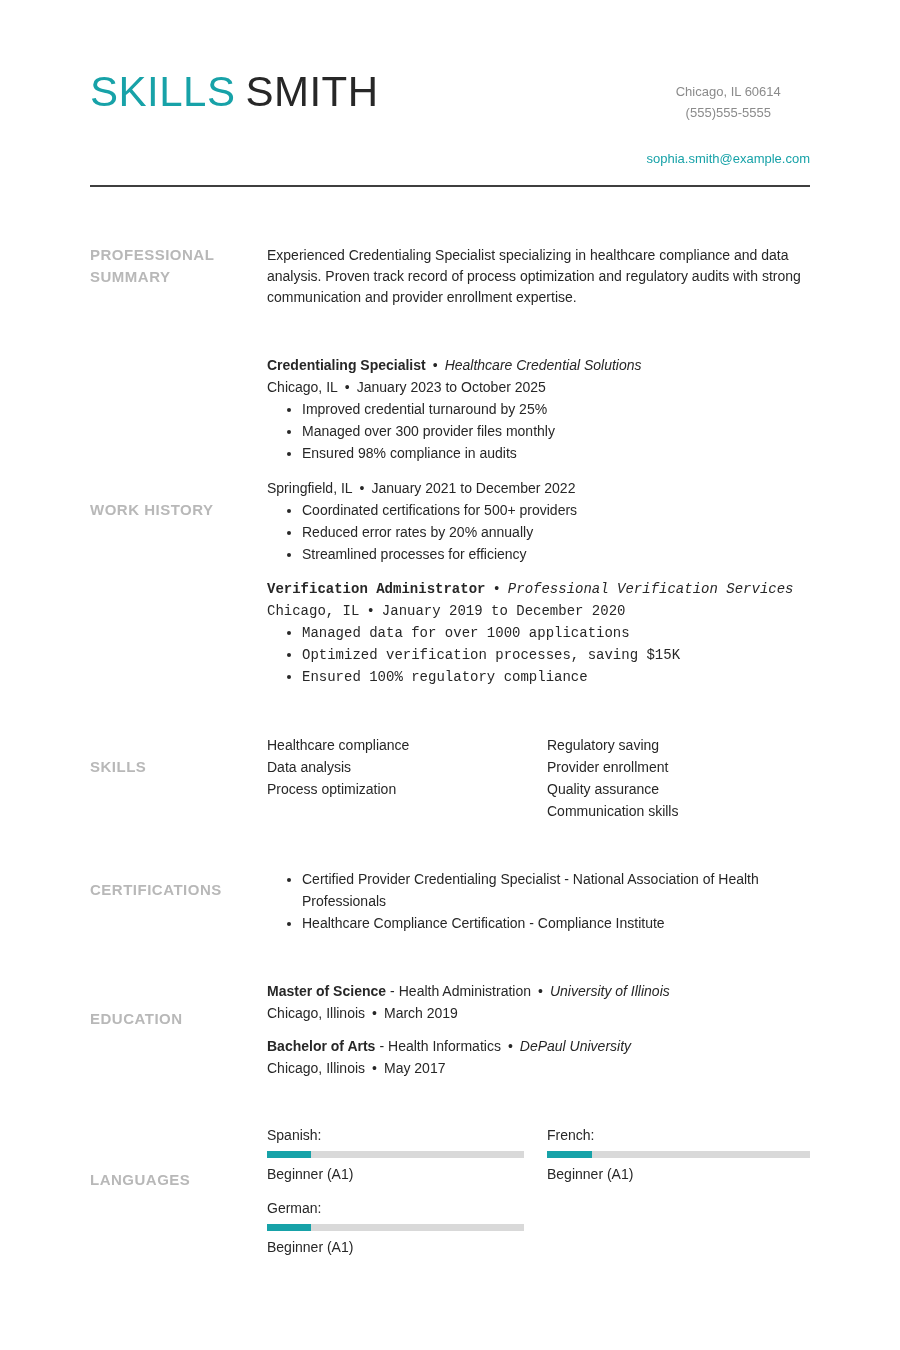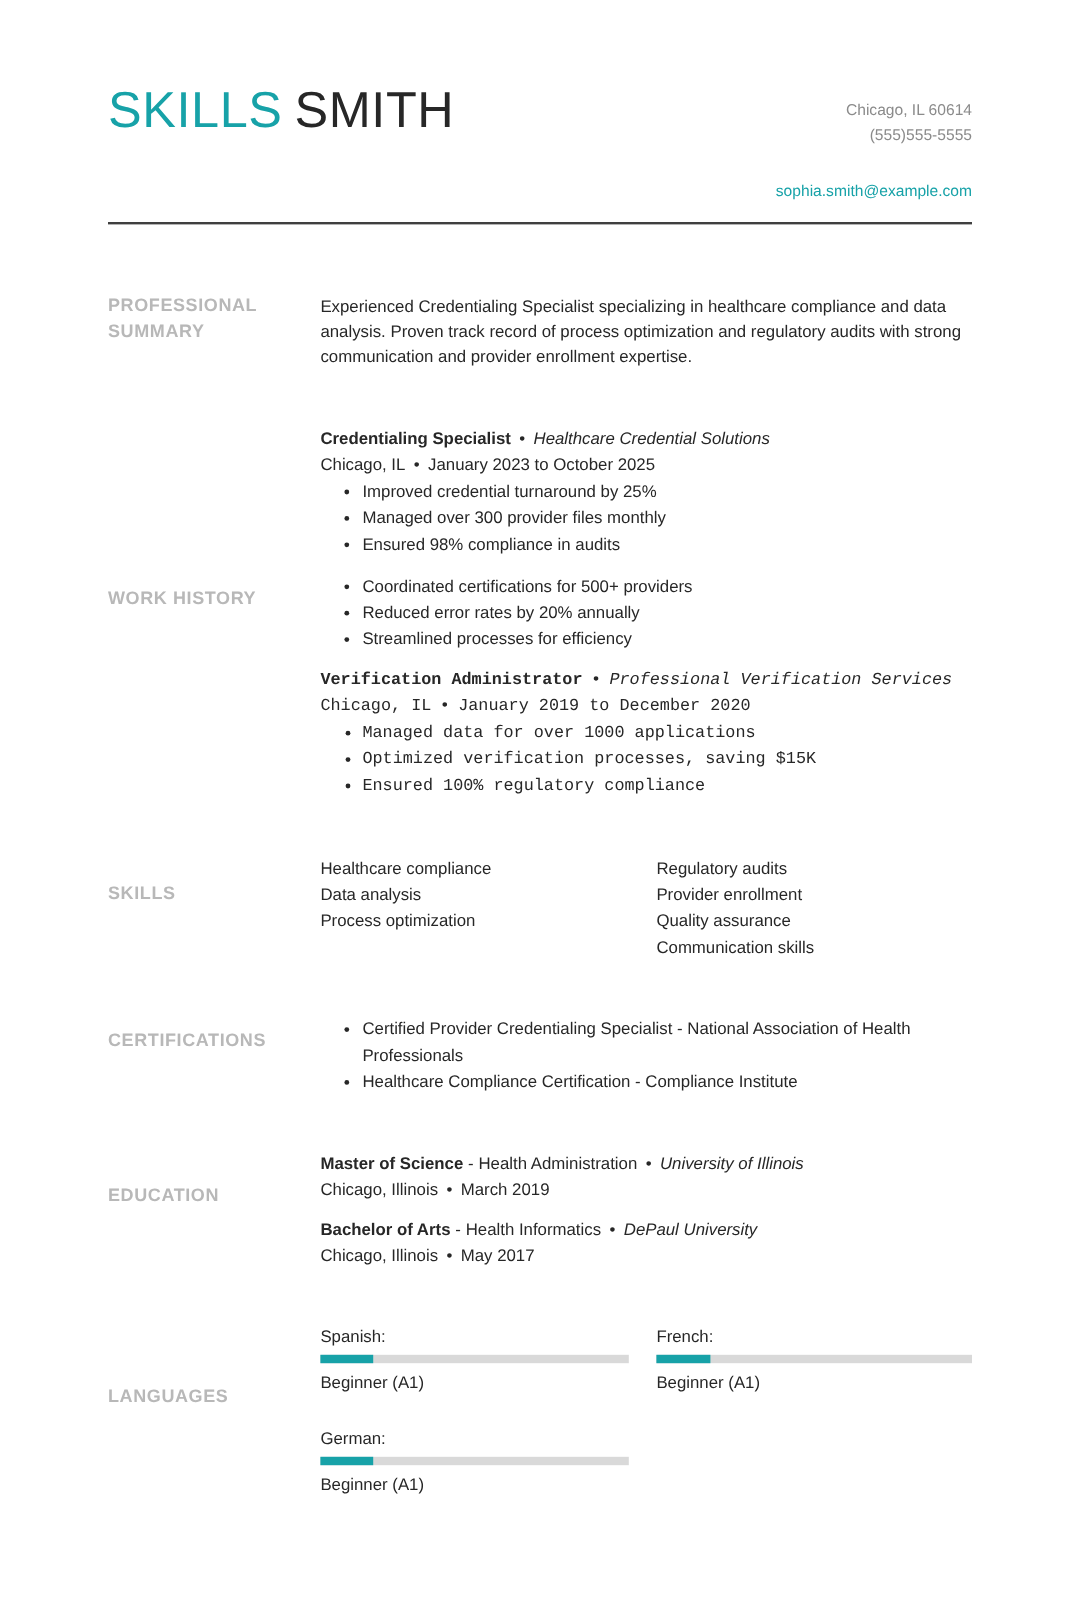--- a/index.html
+++ b/index.html
@@ -10,21 +10,21 @@
     color: var(--text, #272727);
     position: relative;
     overflow: hidden;
   }
   .page { padding: 68px 90px 0 90px; }
 
   
   .header { display: flex; justify-content: space-between; align-items: flex-start; }
   .name { font-size: 42px; font-weight: 400; letter-spacing: 0.5px; color: var(--text, #272727); white-space: nowrap; }
   .name .first { color: var(--accent, #17a2a8); margin-right: 10px; }
-  .contact { text-align: right; font-size: 13px; color: var(--muted, #8b8b8b); line-height: 21px; padding-top: 13px; }
+  .contact { text-align: center; font-size: 13px; color: var(--muted, #8b8b8b); line-height: 21px; padding-top: 13px; }
   .contact .email { display: block; color: var(--accent, #17a2a8); text-decoration: none; cursor: pointer; margin-top: 25px; }
   .rule { border: none; border-top: 2px solid var(--rule, #3f3f3f); margin: 16px 0 34px 0; }
 
   
   .row { display: flex; align-items: center; margin-bottom: 22px; }
   .label {
     flex: none; width: 177px; padding-right: 16px; padding-top: 2px;
     font-size: 15px; font-weight: bold; color: var(--label, #b8b8b8);
     letter-spacing: 0.5px; line-height: 1.45; text-transform: uppercase;
   }
@@ -45,21 +45,21 @@
   
   .two-col { display: grid; grid-template-columns: 257px 263px; column-gap: 23px; }
   .skill { line-height: 22px; }
 
   
   .degree { margin-bottom: 11px; }
   .degree:last-child { margin-bottom: 0; }
   .degree-head, .degree-sub { line-height: 22px; }
 
   
-  .lang-grid { row-gap: 26px; }
+  .lang-grid { row-gap: 14px; }
   .lang-name { line-height: 20px; margin-bottom: 6px; }
   .bar { width: 100%; height: 7px; background: var(--barbg, #d9d9d9); }
   .bar-fill { height: 100%; background: var(--accent, #17a2a8); width: 0; }
   .lang-level { line-height: 20px; margin-top: 6px; }
 </style>
 </head>
 <body>
 
 <div class="page">
 
@@ -88,20 +88,21 @@
         <div class="job-head"><span class="bold">Credentialing Specialist</span><span class="sep">•</span><span class="italic">Healthcare Credential Solutions</span></div>
         <div class="job-sub"><span>Chicago, IL</span><span class="sep">•</span><span>January 2023 to October 2025</span></div>
         <ul class="bullets">
           <li>Improved credential turnaround by 25%</li>
           <li>Managed over 300 provider files monthly</li>
           <li>Ensured 98% compliance in audits</li>
         </ul>
       </div>
 
       <div class="job">
+        <div class="job-sub"><span>Springfield, IL</span><span class="sep">•</span><span>January 2021 to December 2022</span></div>
         <ul class="bullets">
           <li>Coordinated certifications for 500+ providers</li>
           <li>Reduced error rates by 20% annually</li>
           <li>Streamlined processes for efficiency</li>
         </ul>
       </div>
 
       <div class="job">
         <div class="job-head"><span class="bold">Verification Administrator</span><span class="sep">•</span><span class="italic">Professional Verification Services</span></div>
         <div class="job-sub"><span>Chicago, IL</span><span class="sep">•</span><span>January 2019 to December 2020</span></div>
@@ -117,21 +118,21 @@
 
   <div class="row">
     <div class="label">SKILLS</div>
     <div class="content two-col">
       <div>
         <div class="skill">Healthcare compliance</div>
         <div class="skill">Data analysis</div>
         <div class="skill">Process optimization</div>
       </div>
       <div>
-        <div class="skill">Regulatory audits</div>
+        <div class="skill">Regulatory saving</div>
         <div class="skill">Provider enrollment</div>
         <div class="skill">Quality assurance</div>
         <div class="skill">Communication skills</div>
       </div>
     </div>
   </div>
 
   <div class="row">
     <div class="label">CERTIFICATIONS</div>
     <div class="content">

